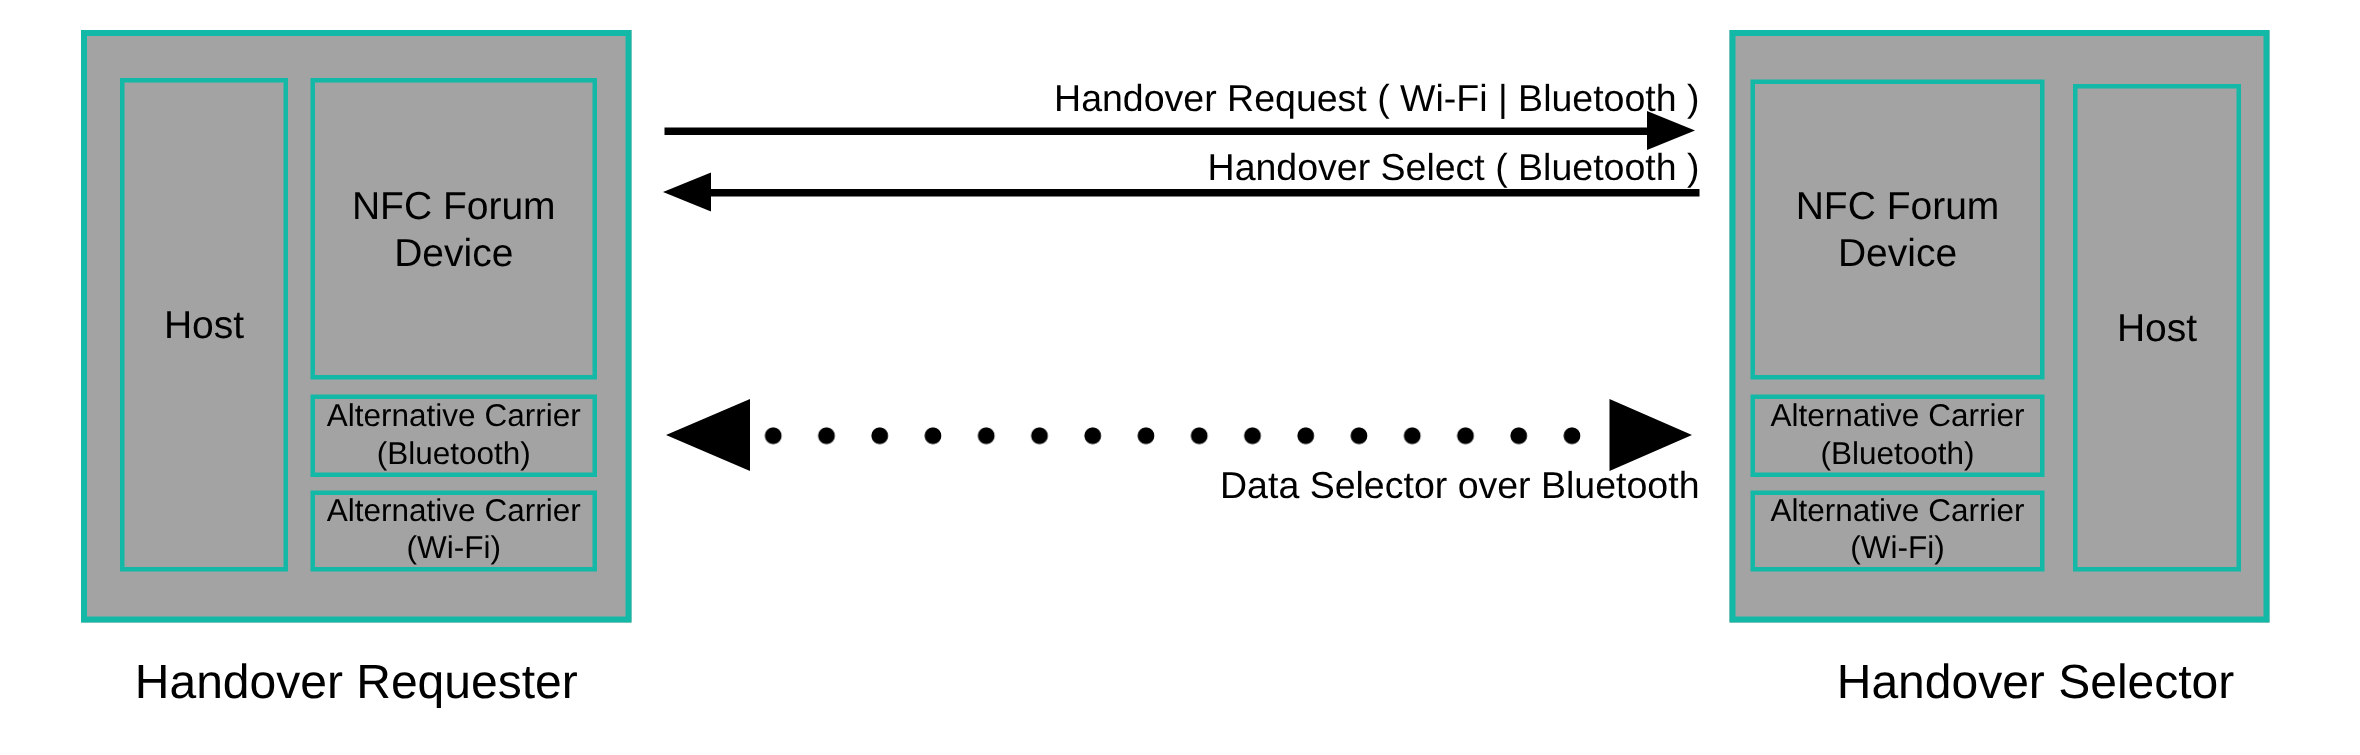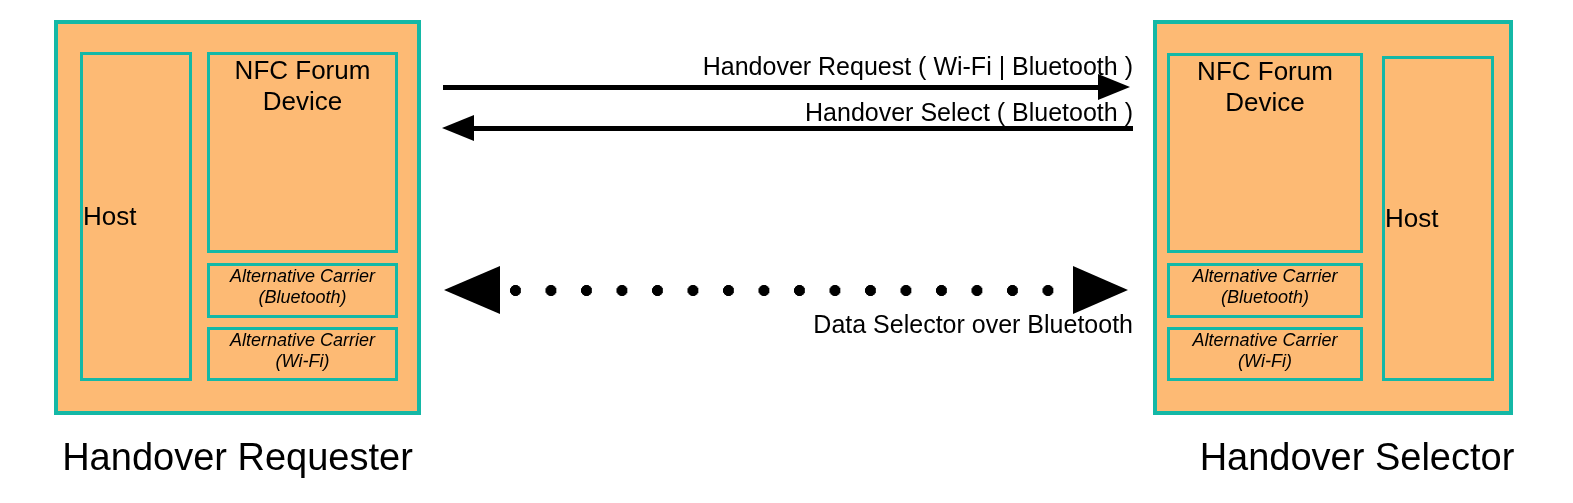--- a/index.html
+++ b/index.html
@@ -18,35 +18,35 @@
     height: 503px;
     background: #ffffff;
     overflow: hidden;
   }
 
   
   .box {
     position: absolute;
     box-sizing: border-box;
     border: 4px solid #14b8a6;
-    background: #fdba74;
+    background: #a3a3a3;
     display: flex;
     align-items: center;
-    justify-content: flex-start;
+    justify-content: center;
     text-align: center;
     line-height: 1.18;
   }
   .outer-box {
     border-width: 4px;
   }
   .inner-box {
     border-width: 3px;
   }
   .lbl-lg { font-size: 26px; }
-  .lbl-md { font-size: 18px; font-style: italic; }
+  .lbl-md { font-size: 21px; }
 
   
   .arrow-line {
     position: absolute;
     height: 5px;
     background: #000000;
   }
   .arrow-head {
     position: absolute;
     width: 0;
@@ -82,21 +82,21 @@
 
   
   .msg-label {
     position: absolute;
     font-size: 25px;
     white-space: nowrap;
     text-align: right;
   }
   .caption {
     position: absolute;
-    font-size: 38px;
+    font-size: 32px;
     white-space: nowrap;
     text-align: center;
   }
 </style>
 </head>
 <body>
 
 <div id="canvas">
 
   <div class="box outer-box" style="left:54px; top:20px; width:367px; height:395px;"></div>

